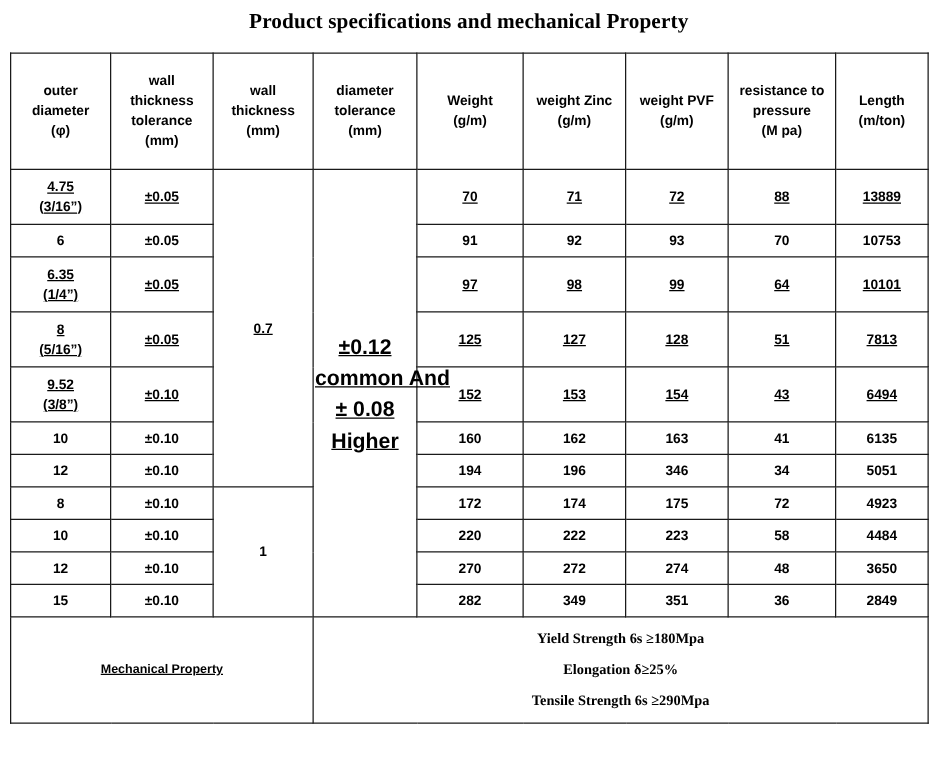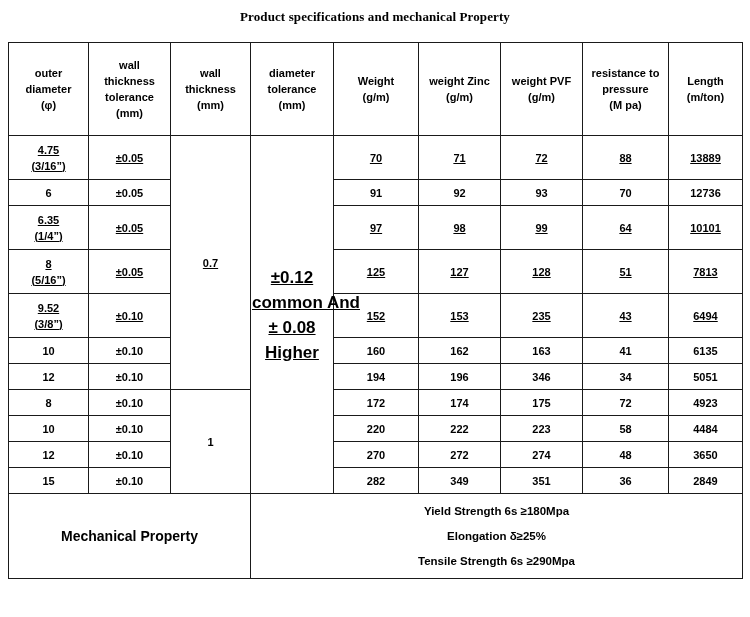--- a/index.html
+++ b/index.html
@@ -11,21 +11,21 @@
     width: 750px;
     height: 617px;
     font-family: "Liberation Sans", sans-serif;
     color: #000000;
     overflow: hidden;
   }
   #page-title {
     text-align: center;
     font-family: "Liberation Serif", serif;
     font-weight: bold;
-    font-size: 13px;
+    font-size: 17px;
     line-height: 26px;
     padding-top: 4px;
     letter-spacing: 0.1px;
   }
   .table-wrap {
     padding: 12px 8px;
   }
   table.spec {
     border-collapse: collapse;
     width: 734px;
@@ -46,23 +46,23 @@
     height: 88px;
   }
   td.data, th.hdr {
     white-space: nowrap;
   }
   .r-tall { height: 44px; text-decoration: underline; }
   .r-short { height: 26px; }
   .hdr-line { display: block; }
   .merge-cell { font-size: 17px; }
   .merge-cell .hdr-line { line-height: 25px; }
-  td.mech-label { font-size: 14px; }
+  td.mech-label { font-size: 10px; text-decoration: underline; }
   td.mech-values { font-size: 11.5px; }
-  td.mech-values .hdr-line { line-height: 25px; }
+  td.mech-values .hdr-line { line-height: 25px; font-family: Liberation Serif, serif; }
   .mech-row td { height: 80px; }
   col.c1 { width: 80px; }
   col.c2 { width: 82px; }
   col.c3 { width: 80px; }
   col.c4 { width: 83px; }
   col.c5 { width: 85px; }
   col.c6 { width: 82px; }
   col.c7 { width: 82px; }
   col.c8 { width: 86px; }
   col.c9 { width: 74px; }
@@ -153,21 +153,21 @@
         </tr>
         <tr class="r-short">
           <td class="data">
             <span class="hdr-line">6</span>
           </td>
           <td class="data">±0.05</td>
           <td class="data">91</td>
           <td class="data">92</td>
           <td class="data">93</td>
           <td class="data">70</td>
-          <td class="data">12736</td>
+          <td class="data">10753</td>
         </tr>
         <tr class="r-tall">
           <td class="data">
             <span class="hdr-line">6.35</span>
             <span class="hdr-line">(1/4”)</span>
           </td>
           <td class="data">±0.05</td>
           <td class="data">97</td>
           <td class="data">98</td>
           <td class="data">99</td>
@@ -187,21 +187,21 @@
           <td class="data">7813</td>
         </tr>
         <tr class="r-tall">
           <td class="data">
             <span class="hdr-line">9.52</span>
             <span class="hdr-line">(3/8”)</span>
           </td>
           <td class="data">±0.10</td>
           <td class="data">152</td>
           <td class="data">153</td>
-          <td class="data">235</td>
+          <td class="data">154</td>
           <td class="data">43</td>
           <td class="data">6494</td>
         </tr>
         <tr class="r-short">
           <td class="data">
             <span class="hdr-line">10</span>
           </td>
           <td class="data">±0.10</td>
           <td class="data">160</td>
           <td class="data">162</td>

